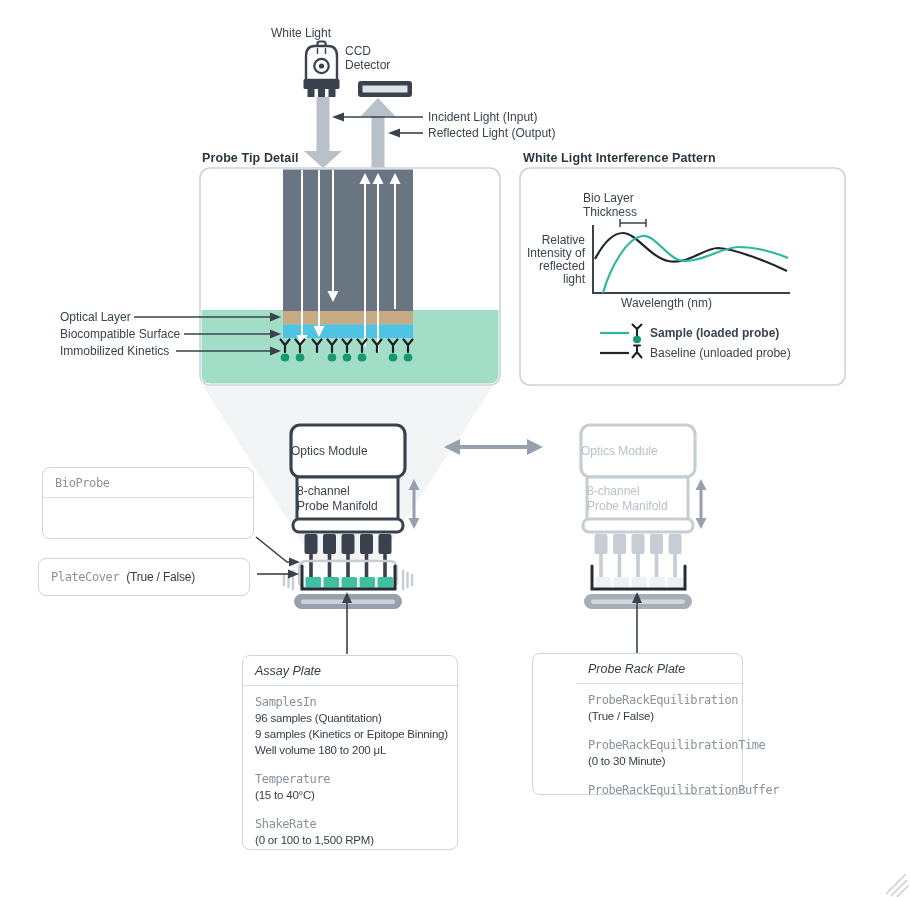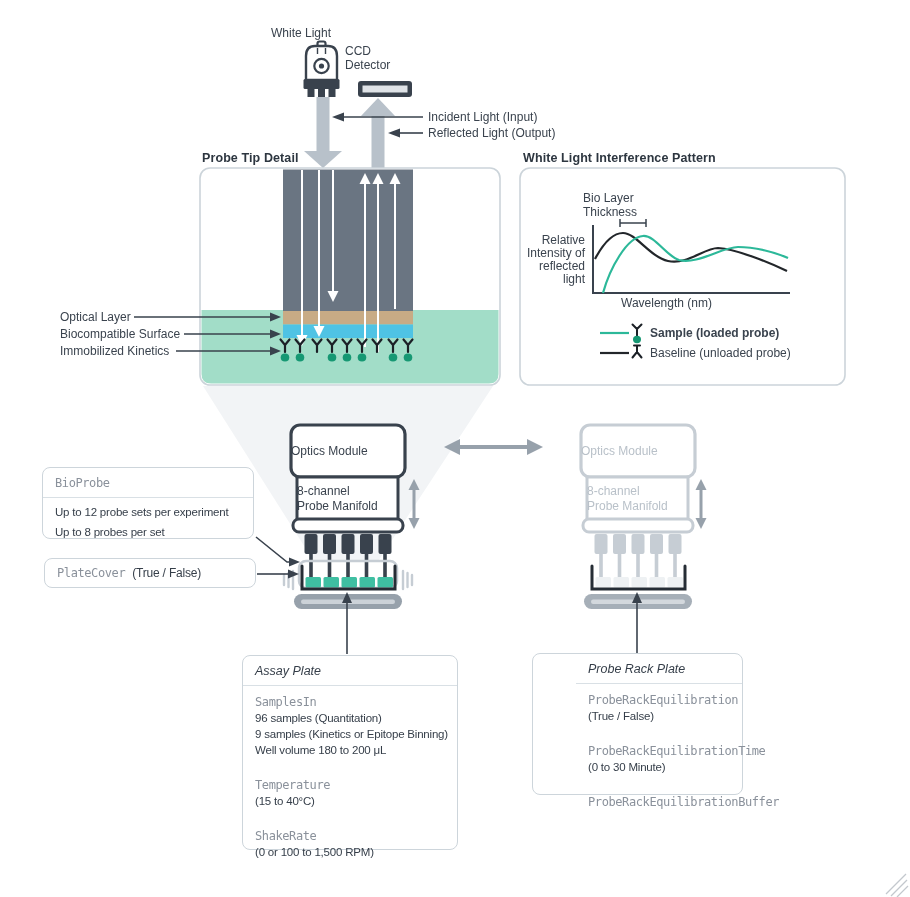--- a/index.html
+++ b/index.html
@@ -17,21 +17,21 @@
   .callout{
     position:absolute;z-index:2;background:#fff;border:1.5px solid #cdd5db;border-radius:8px;
     box-sizing:border-box;
   }
   .co-head{padding:8px 12px 7px 12px;border-bottom:1.5px solid #d9e0e5;font-size:12px;line-height:14px;white-space:nowrap;}
   .co-head.sans{font-family:"Liberation Sans",sans-serif;color:#353e49;font-size:12.5px;font-style:italic;}
   .co-head.mono{font-size:12px;}
   .co-body{padding:4px 12px 6px 12px;}
   .co-line{font-size:11.5px;line-height:16px;letter-spacing:-0.2px;color:#353e49;white-space:nowrap;}
   .param{font-size:12px;line-height:16px;white-space:nowrap;}
-  .param.gap{margin-top:19px;}
+  .param.gap{margin-top:13px;}
   .param.first{margin-top:4px;}
   .callout.row{display:flex;align-items:center;gap:7px;padding:0 12px;white-space:nowrap;}
   .callout.row .mono{font-size:12px;}
   .callout.row .co-line{font-size:12px;}
 </style>
 </head>
 <body>
 
 <div class="stage">
 
@@ -281,27 +281,23 @@
 
 <div class="lbl center" style="left:291px;top:444px;width:114px;">Optics Module</div>
 <div class="lbl center" style="left:297px;top:484px;width:101px;">8-channel</div>
 <div class="lbl center" style="left:297px;top:499px;width:101px;">Probe Manifold</div>
 <div class="lbl center inactive" style="left:581px;top:444px;width:114px;">Optics Module</div>
 <div class="lbl center inactive" style="left:587px;top:484px;width:101px;">8-channel</div>
 <div class="lbl center inactive" style="left:587px;top:499px;width:101px;">Probe Manifold</div>
 
 <div class="callout" style="left:42px;top:467px;width:212px;height:72px;">
   <div class="co-head mono">BioProbe</div>
-  <div class="co-body">
-    <div class="co-line" style="line-height:20px;">Up to 12 probe sets per experiment</div>
-    <div class="co-line" style="line-height:20px;">Up to 8 probes per set</div>
-  </div>
-</div>
-
-<div class="callout row" style="left:44px;top:558px;width:212px;height:30px;">
+</div>
+
+<div class="callout row" style="left:38px;top:558px;width:212px;height:38px;">
   <span class="mono">PlateCover</span>
   <span class="co-line">(True / False)</span>
 </div>
 
 <div class="callout" style="left:242px;top:655px;width:216px;height:195px;">
   <div class="co-head sans">Assay Plate</div>
   <div class="co-body">
     <div class="param mono first">SamplesIn</div>
     <div class="co-line">96 samples (Quantitation)</div>
     <div class="co-line">9 samples (Kinetics or Epitope Binning)</div>

